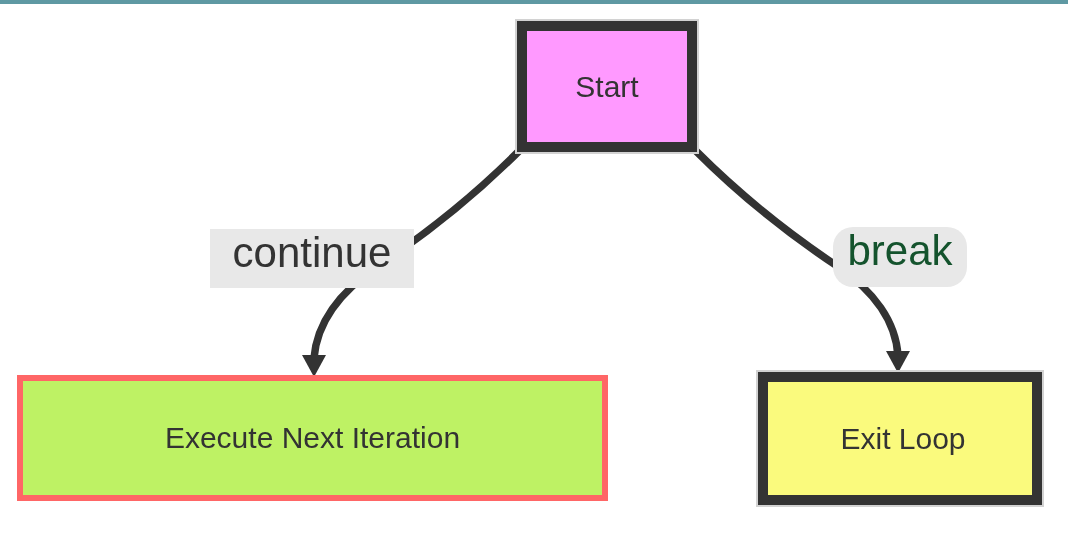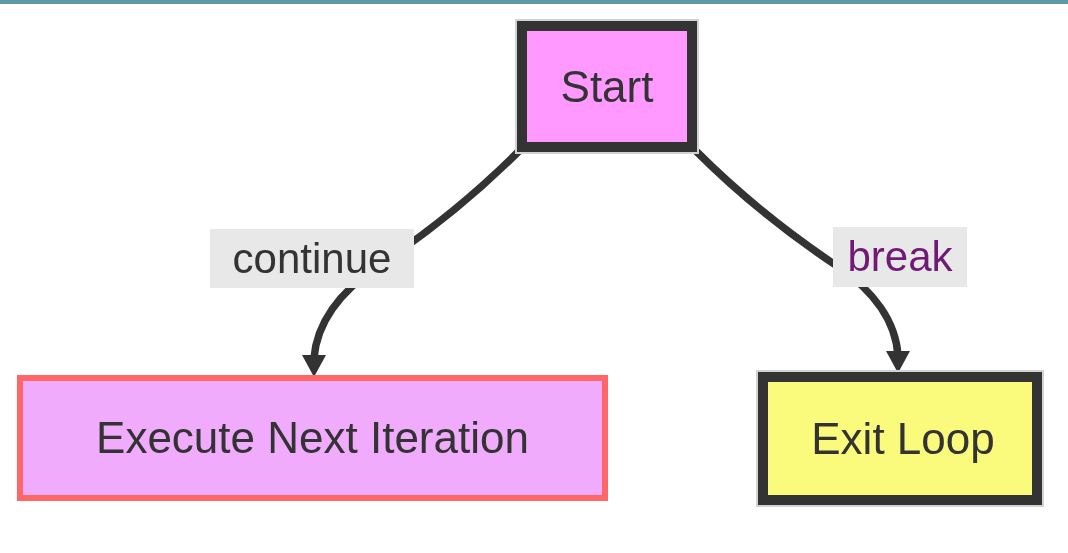--- a/index.html
+++ b/index.html
@@ -24,34 +24,34 @@
   svg.edge-layer {
     position: absolute;
     left: 0; top: 0;
     width: 1068px;
     height: 553px;
   }
 
   .edge-label {
     position: absolute;
     display: flex;
-    align-items: center;
+    align-items: flex-start;
     justify-content: center;
     font-size: 42px;
     color: #333333;
     white-space: nowrap;
   }
 
   .node {
     position: absolute;
     display: flex;
     align-items: center;
     justify-content: center;
     border-style: solid;
-    font-size: 44px;
+    font-size: 30px;
     color: #333333;
     white-space: nowrap;
   }
 
   .node.dark-border {
     border-width: 10px;
     box-shadow: 0 0 0 2px #d2d2d2;
   }
 
   .node.thin-border {
@@ -77,29 +77,29 @@
     <polygon points="314,377 302,355 326,355" fill="#333333"></polygon>
 
     <path d="M 696 151 C 745 200, 795 238, 837 266 C 874 291, 896 322, 898 356" fill="none" stroke-width="7.5" stroke-linecap="round" stroke="#333333"></path>
     <polygon points="898,373 886,351 910,351" fill="#333333"></polygon>
   </svg>
 
   <div class="edge-label" id="label-continue" style="background-color: rgb(232, 232, 232); color: rgb(51, 51, 51);">
     <span>continue</span>
   </div>
 
-  <div class="edge-label" id="label-break" style="background-color: rgb(232, 232, 232); color: #701a75;">
+  <div class="edge-label" id="label-break" style="background-color: rgb(232, 232, 232); color: #14532d; border-radius: 20px;">
     <span>break</span>
   </div>
 
   <div class="node dark-border" id="node-start" style="background-color: rgb(255, 153, 255); border-color: rgb(51, 51, 51); color: rgb(51, 51, 51);">
     <span>Start</span>
   </div>
 
-  <div class="node thin-border" id="node-execute" style="background-color: #f0abfc; border-color: rgb(255, 102, 102); color: rgb(51, 51, 51);">
+  <div class="node thin-border" id="node-execute" style="background-color: #bef264; border-color: rgb(255, 102, 102); color: rgb(51, 51, 51);">
     <span>Execute Next Iteration</span>
   </div>
 
   <div class="node dark-border" id="node-exit" style="background-color: rgb(250, 250, 125); border-color: rgb(51, 51, 51); color: rgb(51, 51, 51); padding-left: 6px;">
     <span>Exit Loop</span>
   </div>
 
 </div>
 
 </body></html>

